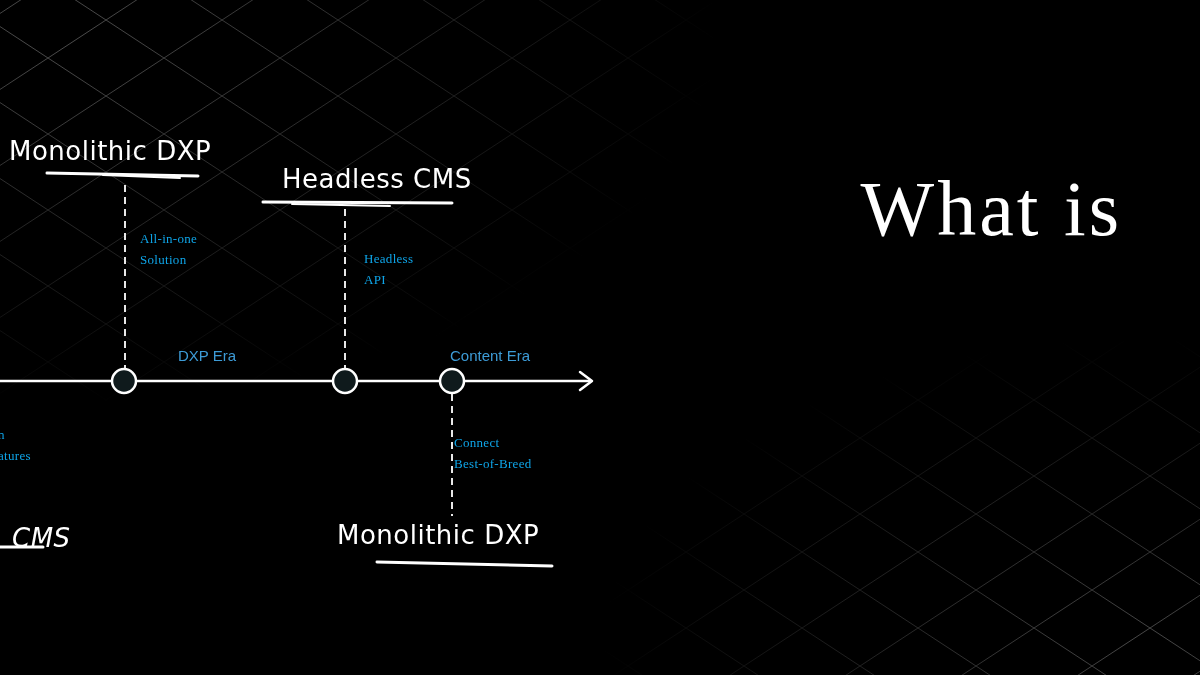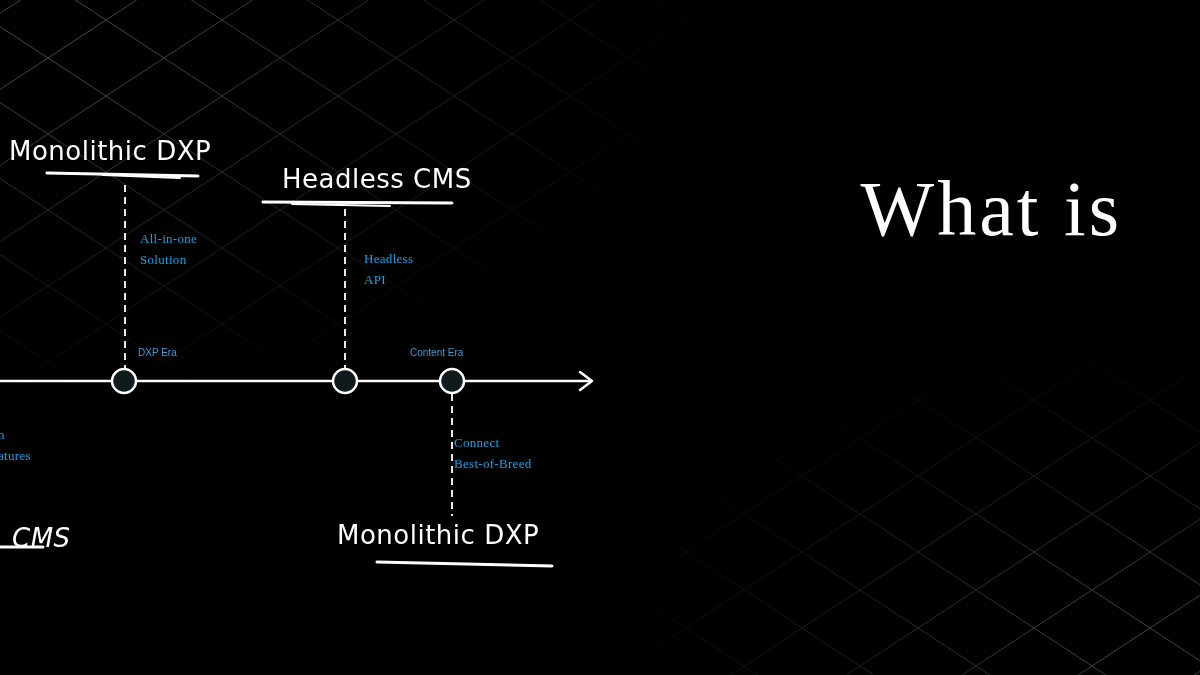--- a/index.html
+++ b/index.html
@@ -2,21 +2,21 @@
 <html><head>
 <meta charset="utf-8">
 <style>
   html, body { margin: 0; padding: 0; background: #000; }
   body { width: 1200px; height: 675px; overflow: hidden; position: relative; font-family: "DejaVu Sans", sans-serif; }
   .stage { position: absolute; inset: 0; width: 1200px; height: 553px; background: #000; }
   svg.bg { position: absolute; left: 0; top: 0; }
   .hand { font-family: "DejaVu Sans", sans-serif; color: #fff; position: absolute; white-space: nowrap; letter-spacing: 0.5px; }
   .node-title { font-size: 26px; font-weight: normal; }
   .note { font-size: 13px; line-height: 21px; color: #0ea5e9; letter-spacing: 0.3px; font-family: Liberation Serif, serif; }
-  .era { position: absolute; font-family: "Liberation Sans", sans-serif; font-size: 10px; color: #3d9bd6; white-space: nowrap; }
+  .era { position: absolute; font-family: "Liberation Sans", sans-serif; font-size: 15px; color: #3d9bd6; white-space: nowrap; margin-left: 40px; }
   .headline { position: absolute; right: 78px; top: 150px; text-align: right; color: #fff; font-family: Liberation Serif, serif; font-size: 78px; line-height: 118px; font-weight: normal; letter-spacing: 3px; }
   .headline div { display: block; }
 </style>
 </head>
 <body>
 
 <div class="stage">
 
   <svg class="bg" width="1200" height="675" viewBox="0 0 1200 675">
     <defs>

